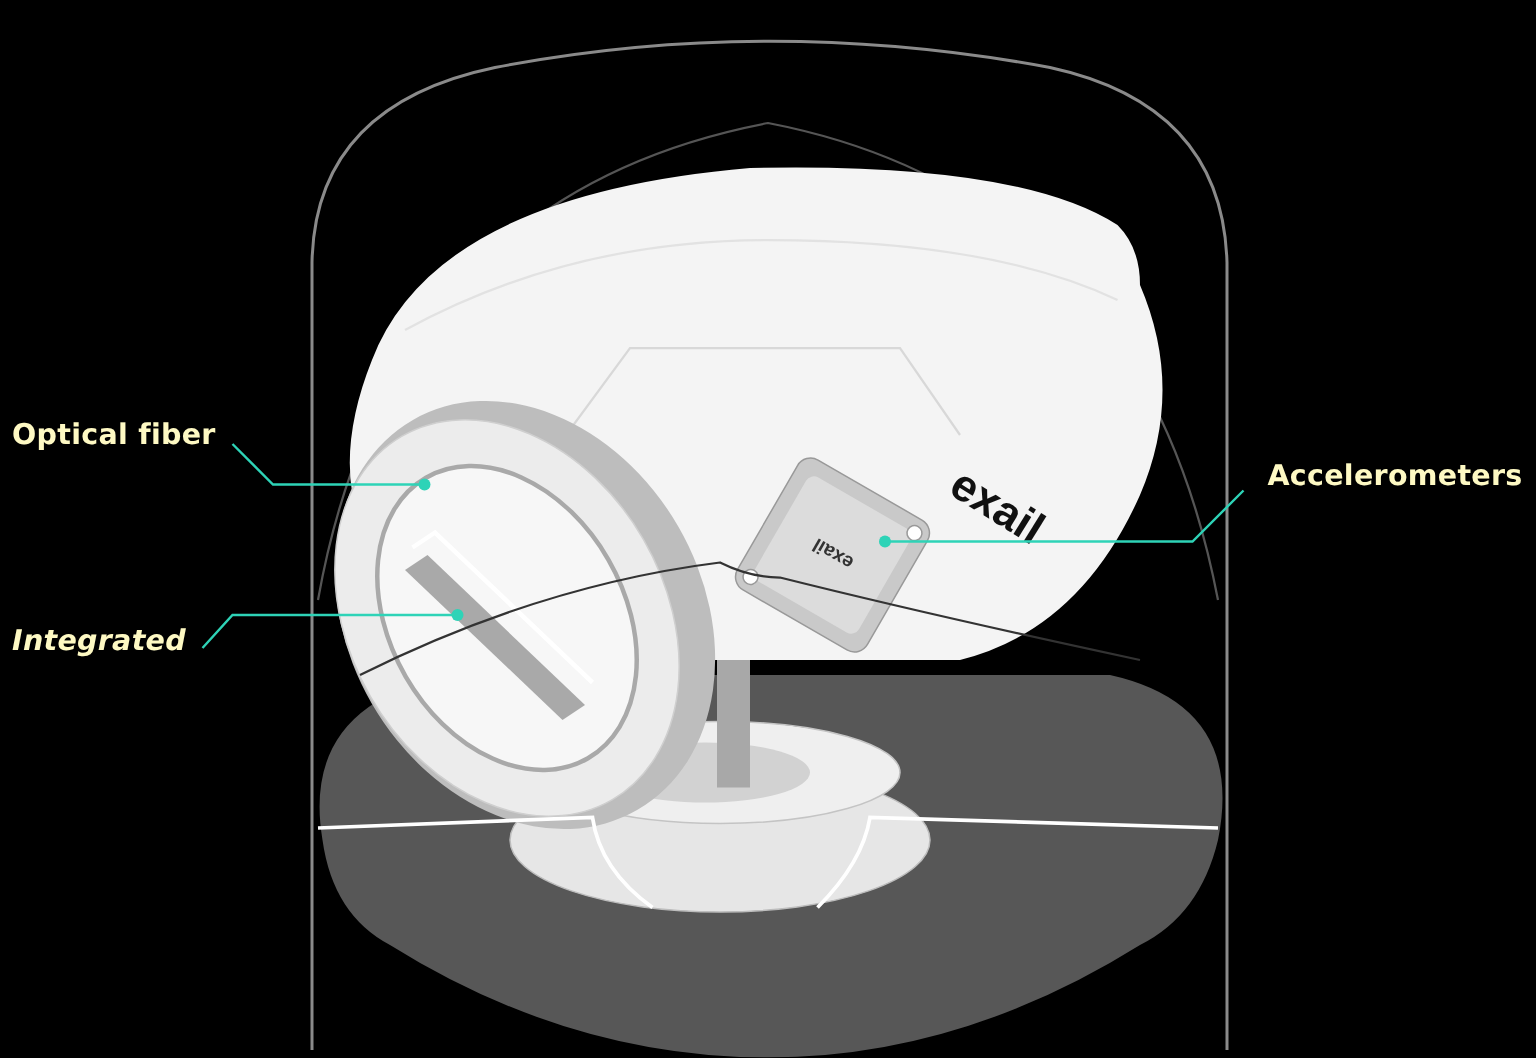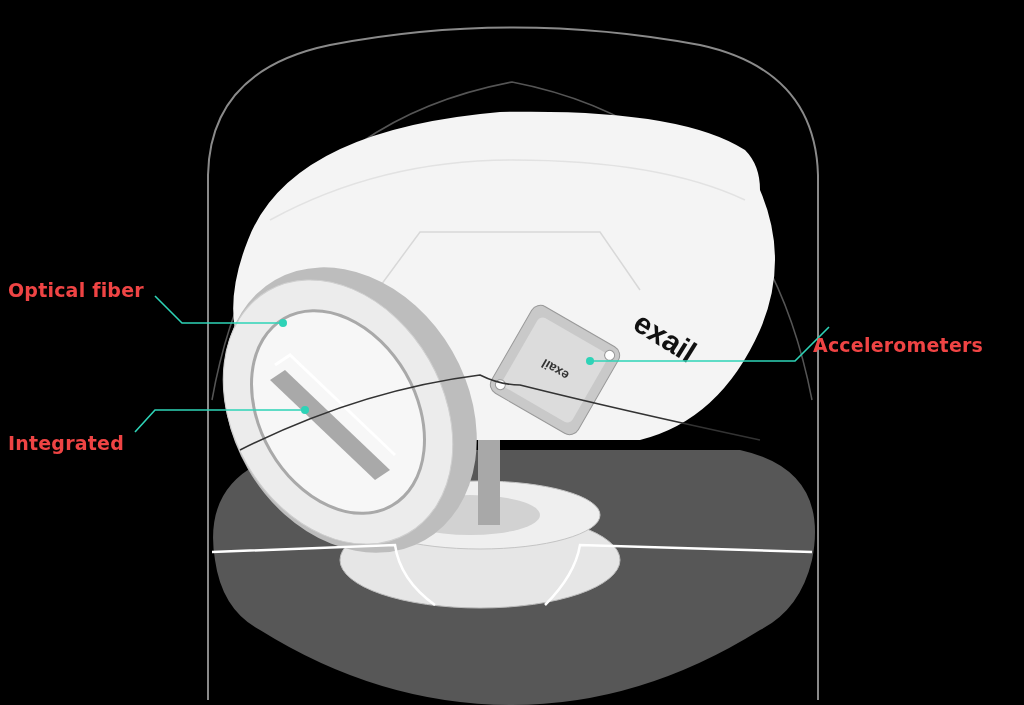--- a/index.html
+++ b/index.html
@@ -1,21 +1,21 @@
 <!DOCTYPE html>
 <html><head>
 <meta charset="utf-8">
 <style>
   html, body { margin:0; padding:0; background:#000; }
   body { width:1024px; height:705px; position:relative; overflow:hidden; font-family:"DejaVu Sans","Liberation Sans",sans-serif; }
   svg.art { position:absolute; left:0; top:0; }
-  .label { position:absolute; color:#ef4444; font-weight:bold; font-size:19px; line-height:28px; letter-spacing:0.2px; }
+  .label { position:absolute; color:#fef9c3; font-weight:bold; font-size:19px; line-height:28px; letter-spacing:0.2px; }
   #lbl-fiber { left:8px; top:276px; }
-  #lbl-ioc { left:8px; top:429px; }
-  #lbl-acc { left:813px; top:303px;margin-top:28px; }
+  #lbl-ioc { left:8px; top:413px;font-style:italic; }
+  #lbl-acc { left:845px; top:303px; }
 </style>
 </head>
 <body>
 
 <svg class="art" width="1024" height="705" viewBox="0 0 1024 705">
 
   <path d="M208 700 L208 175 Q210 70 330 45 Q512 10 700 45 Q815 70 818 175 L818 700" fill="none" stroke="#8a8a8a" stroke-width="2"></path>
   <path d="M212 400 Q260 130 512 82 Q760 130 812 400" fill="none" stroke="#555" stroke-width="1.5"></path>
 
   <path d="M215 560 Q200 470 300 450 L740 450 Q830 470 812 560 Q800 610 760 630 Q640 705 512 705 Q380 705 260 630 Q222 610 215 560 Z" fill="#575757"></path>

